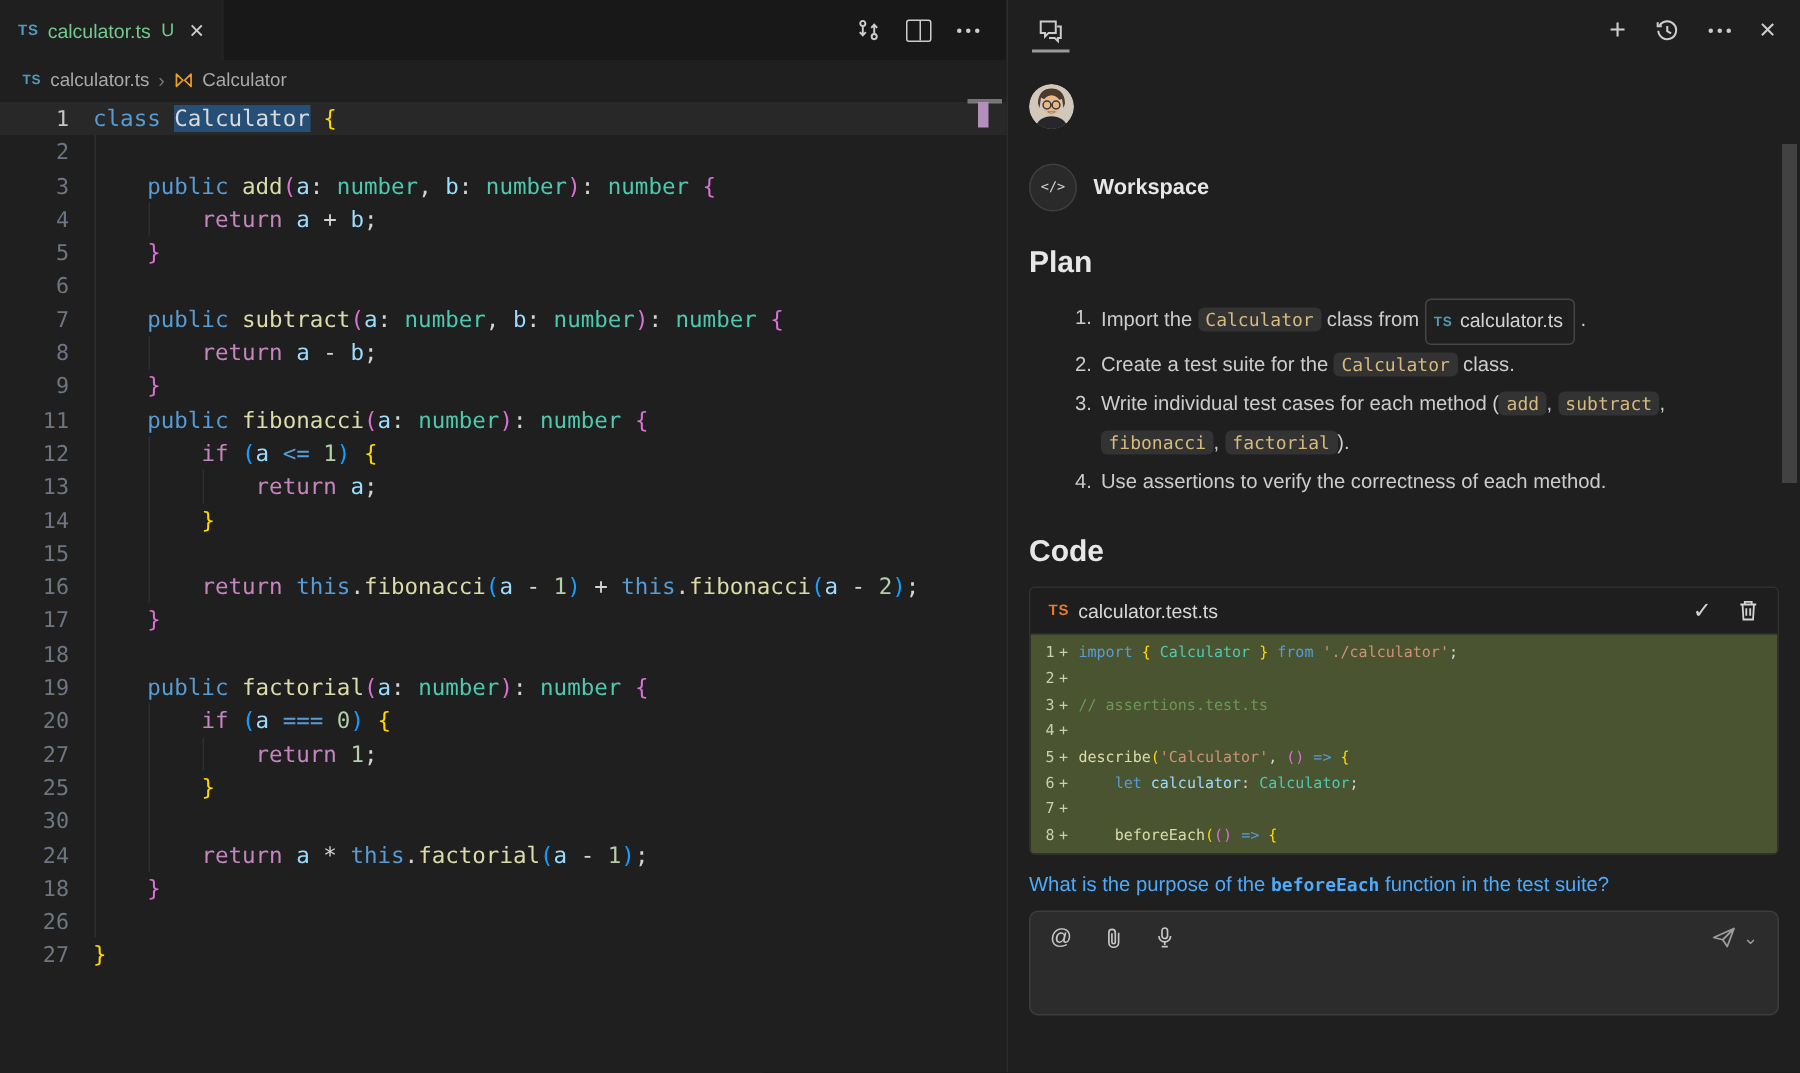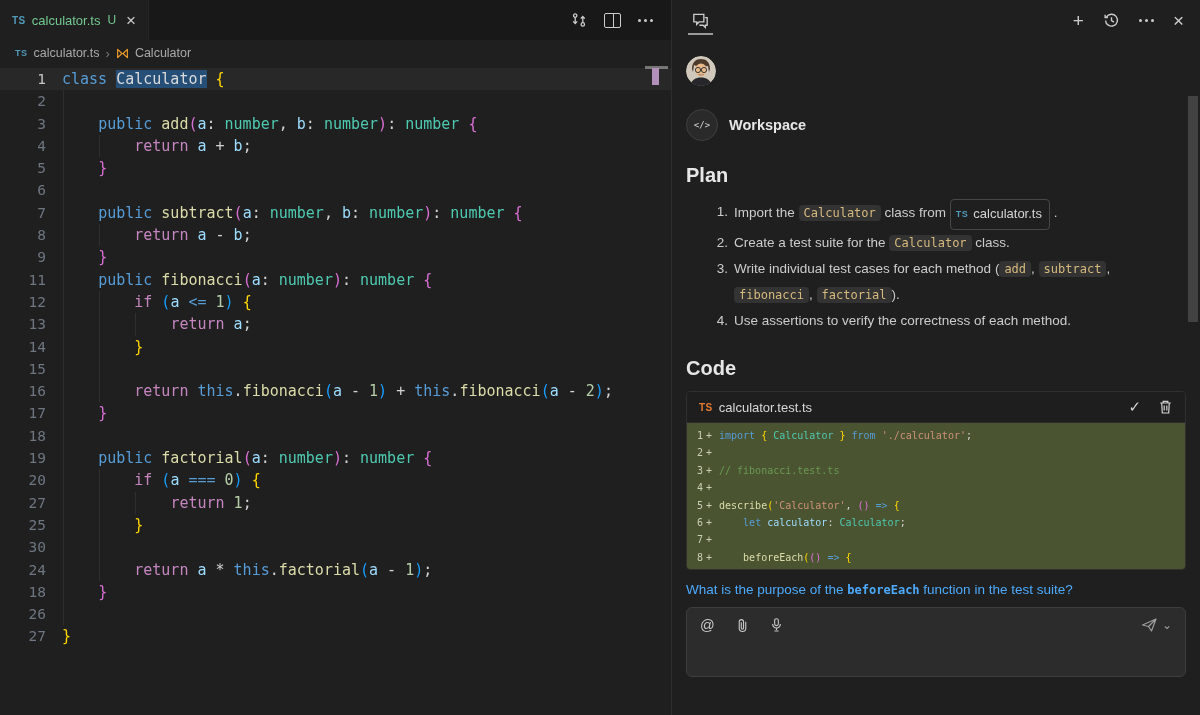--- a/index.html
+++ b/index.html
@@ -223,21 +223,21 @@
                 <path d="M5.2 4V2.3h4.6V4"></path>
                 <path d="M3.7 4l.6 10h6.4l.6-10"></path>
                 <path d="M6.2 6.5v5 M8.8 6.5v5"></path>
               </svg>
             </span>
           </span>
         </div>
         <div class="cc-body" id="diff-code">
             <div class="dl"><span class="dn">1</span><span class="dplus">+</span><span class="dc"><span class="tk-kw">import</span><span> </span><span class="tk-b1">{</span><span> </span><span class="tk-ty">Calculator</span><span> </span><span class="tk-b1">}</span><span> </span><span class="tk-kw">from</span><span> </span><span class="tk-st">'./calculator'</span><span>;</span></span></div>
             <div class="dl"><span class="dn">2</span><span class="dplus">+</span><span class="dc"></span></div>
-            <div class="dl"><span class="dn">3</span><span class="dplus">+</span><span class="dc"><span class="tk-cm">// fibonacci.test.ts</span></span></div>
+            <div class="dl"><span class="dn">3</span><span class="dplus">+</span><span class="dc"><span class="tk-cm">// assertions.test.ts</span></span></div>
             <div class="dl"><span class="dn">4</span><span class="dplus">+</span><span class="dc"></span></div>
             <div class="dl"><span class="dn">5</span><span class="dplus">+</span><span class="dc"><span class="tk-fn">describe</span><span class="tk-b1">(</span><span class="tk-st">'Calculator'</span><span>, </span><span class="tk-b2">()</span><span> </span><span class="tk-kw">=&gt;</span><span> </span><span class="tk-b1">{</span></span></div>
             <div class="dl"><span class="dn">6</span><span class="dplus">+</span><span class="dc"><span>    </span><span class="tk-kw">let</span><span> </span><span class="tk-pm">calculator</span><span>: </span><span class="tk-ty">Calculator</span><span>;</span></span></div>
             <div class="dl"><span class="dn">7</span><span class="dplus">+</span><span class="dc"></span></div>
             <div class="dl"><span class="dn">8</span><span class="dplus">+</span><span class="dc"><span>    </span><span class="tk-fn">beforeEach</span><span class="tk-b1">(</span><span class="tk-b2">()</span><span> </span><span class="tk-kw">=&gt;</span><span> </span><span class="tk-b1">{</span></span></div>
           </div>
       </div>
 
       <div class="followup">What is the purpose of the <span class="mono-link">beforeEach</span> function in the test suite?</div>
 

